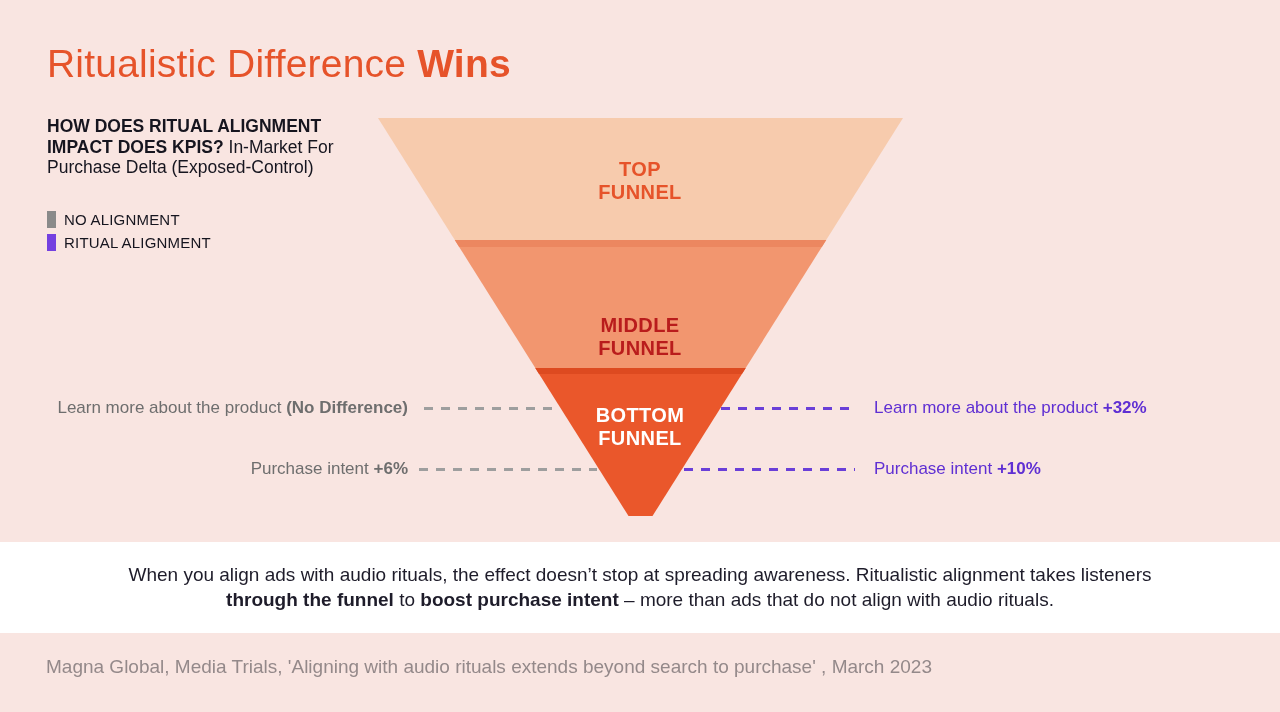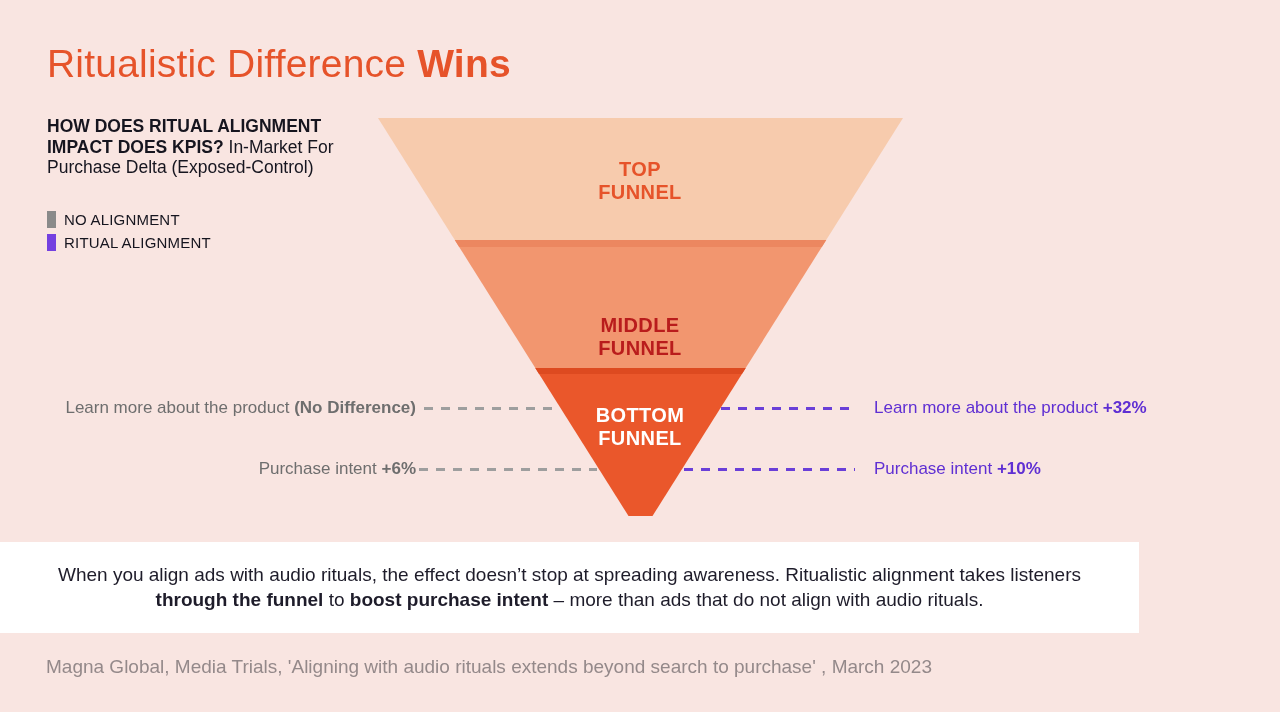--- a/index.html
+++ b/index.html
@@ -45,36 +45,36 @@
     text-align: center; font-weight: 700; font-size: 20px;
     line-height: 23px; letter-spacing: 0.4px;
   }
   .stage-top { top: 158px; color: #E6532A; }
   .stage-middle { top: 284px; color: #b91c1c; margin-top: 30px; }
   .stage-bottom { top: 404px; color: #FFFFFF; }
 
   
   .ann { position: absolute; font-size: 17px; line-height: 24px; white-space: nowrap; }
   .ann b { font-weight: 700; }
-  .ann-left { left: 48px; width: 368px; text-align: right; color: #6E6E6E; }
+  .ann-left { left: 40px; width: 368px; text-align: right; color: #6E6E6E; }
   .ann-right { left: 874px; color: #5F2FD3; }
   .ann-row1 { top: 396px; }
   .ann-row2 { top: 457px; }
 
   .dash { position: absolute; height: 3px; }
   .dash-gray { background: repeating-linear-gradient(to right, #9E9E9E 0 9px, transparent 9px 17px); }
   .dash-purple { background: repeating-linear-gradient(to right, #6A3FD8 0 9px, transparent 9px 17px); }
   .dash-l1 { left: 424px; top: 407px; width: 136px; }
   .dash-r1 { left: 721px; top: 407px; width: 134px; }
   .dash-l2 { left: 419px; top: 468px; width: 178px; }
   .dash-r2 { left: 684px; top: 468px; width: 171px; }
 
   
   .summary-band {
-    position: absolute; left: 0; top: 542px; width: 1139px; height: 91px;
+    position: absolute; left: 0; top: 542px; width: 1280px; height: 91px;
     background: #FFFFFF;
     display: flex; align-items: center; justify-content: center;
   }
   .summary-text {
     max-width: 1060px; text-align: center;
     font-size: 19px; line-height: 24.5px; color: #1E1C2A;
   }
   .summary-text b { font-weight: 700; }
 
   

